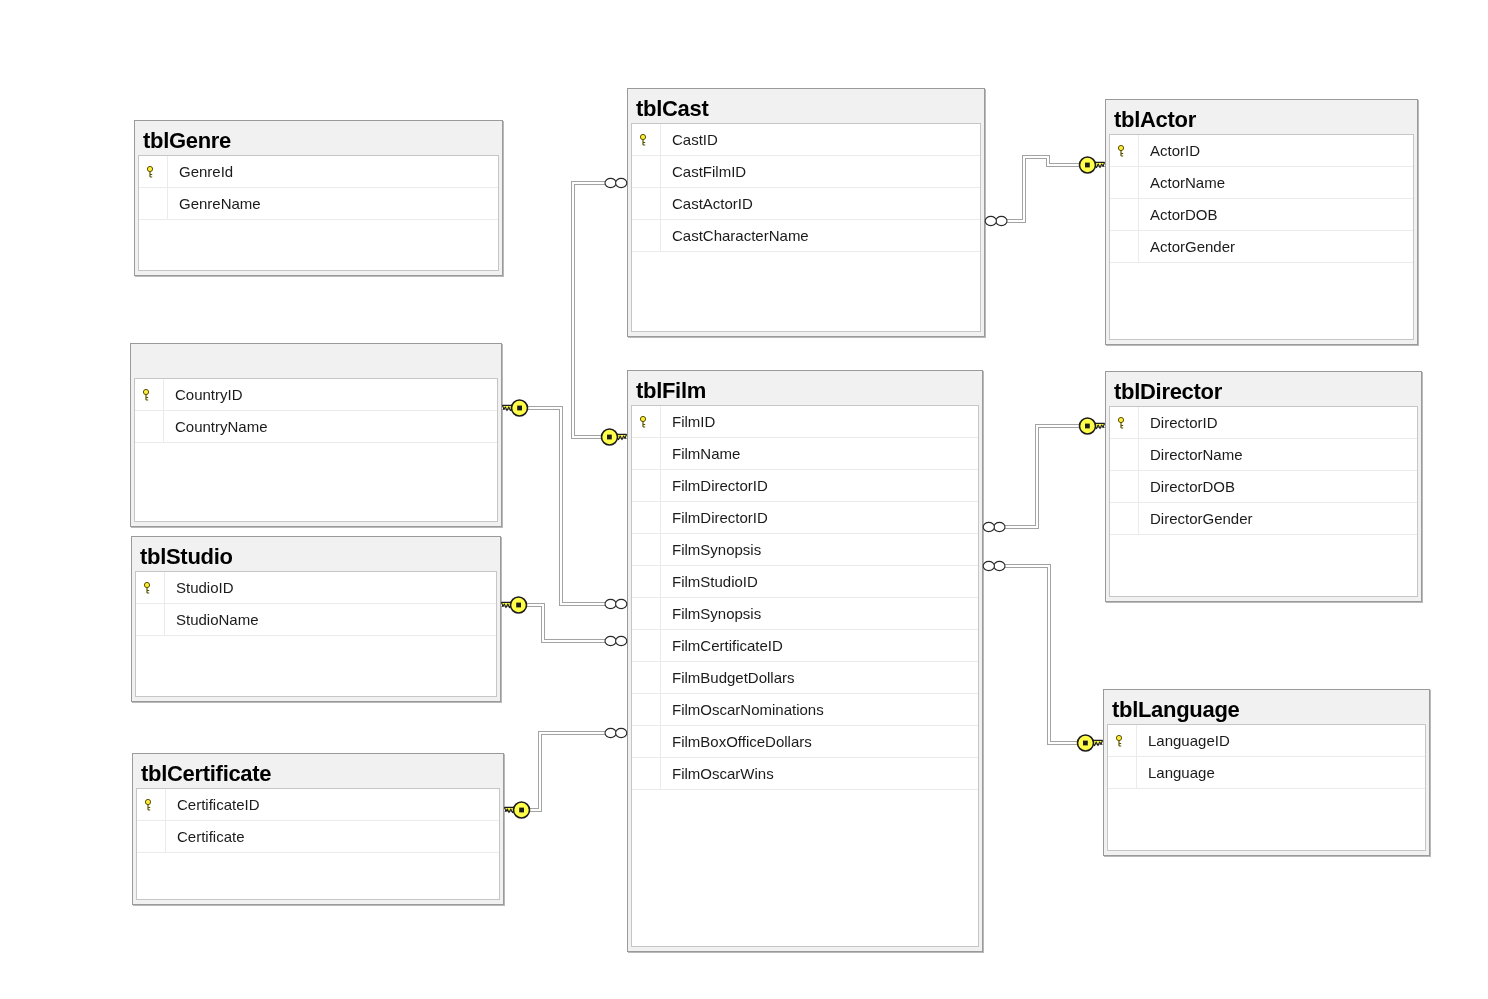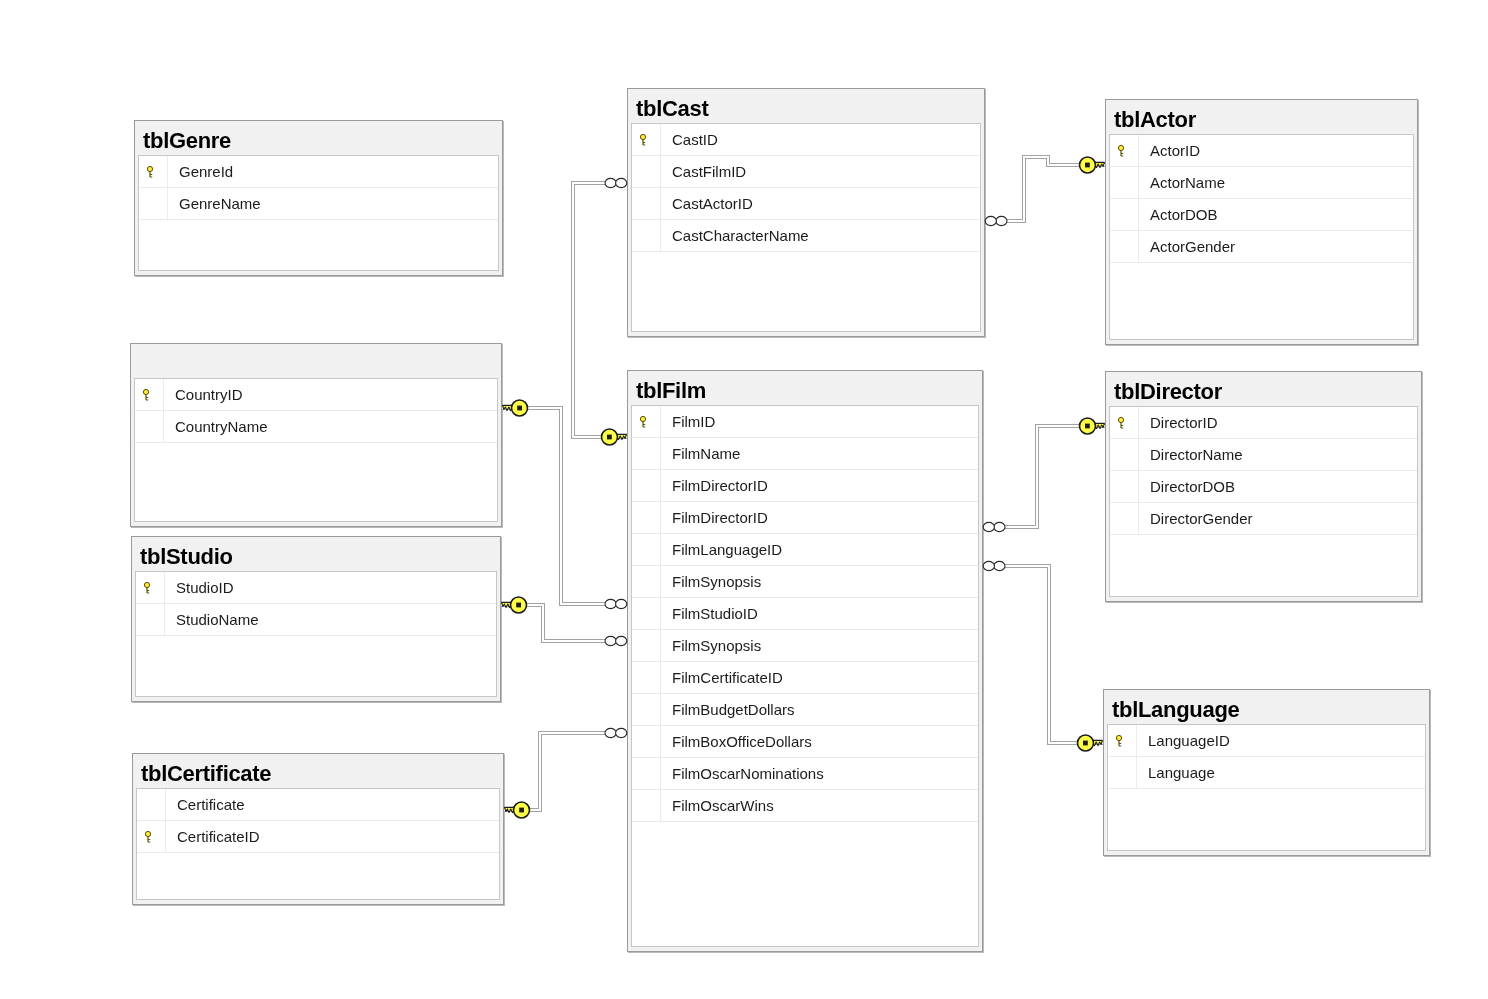--- a/index.html
+++ b/index.html
@@ -110,31 +110,31 @@
       <span class="stub"></span>
       <span class="fn">StudioName</span>
     </div>
   </div>
 </div>
 
 <div class="tbl" id="t-cert" style="left:132px;top:753px;width:372px;height:152px">
   <div class="ttl">tblCertificate</div>
   <div class="body">
     <div class="row">
+      <span class="stub">
+          <svg class="pk" viewBox="0 0 10 14">
+            <circle cx="5" cy="4" r="2.6" fill="#ffec3d" stroke="#5a5200"></circle>
+            <path d="M5 6.5 V12 M5 9.5 h2.2 M5 12 h2.2" stroke="#5a5200" stroke-width="1.2" fill="none"></path>
+          </svg>
+        </span>
+      <span class="fn">CertificateID</span>
+    </div>
+    <div class="row">
       <span class="stub"></span>
       <span class="fn">Certificate</span>
-    </div>
-    <div class="row">
-      <span class="stub">
-          <svg class="pk" viewBox="0 0 10 14">
-            <circle cx="5" cy="4" r="2.6" fill="#ffec3d" stroke="#5a5200"></circle>
-            <path d="M5 6.5 V12 M5 9.5 h2.2 M5 12 h2.2" stroke="#5a5200" stroke-width="1.2" fill="none"></path>
-          </svg>
-        </span>
-      <span class="fn">CertificateID</span>
     </div>
   </div>
 </div>
 
 <div class="tbl" id="t-cast" style="left:627px;top:88px;width:358px;height:249px">
   <div class="ttl">tblCast</div>
   <div class="body">
     <div class="row">
       <span class="stub">
           <svg class="pk" viewBox="0 0 10 14">
@@ -178,49 +178,45 @@
     <div class="row">
         <span class="stub"></span>
         <span class="fn">FilmDirectorID</span>
       </div>
     <div class="row">
         <span class="stub"></span>
         <span class="fn">FilmDirectorID</span>
       </div>
     <div class="row">
         <span class="stub"></span>
-        <span class="fn">FilmLanguageID</span>
-      </div>
-    <div class="row">
-        <span class="stub"></span>
         <span class="fn">FilmSynopsis</span>
       </div>
     <div class="row">
         <span class="stub"></span>
         <span class="fn">FilmStudioID</span>
       </div>
     <div class="row">
         <span class="stub"></span>
         <span class="fn">FilmSynopsis</span>
       </div>
     <div class="row">
         <span class="stub"></span>
         <span class="fn">FilmCertificateID</span>
       </div>
     <div class="row">
         <span class="stub"></span>
         <span class="fn">FilmBudgetDollars</span>
       </div>
     <div class="row">
         <span class="stub"></span>
+        <span class="fn">FilmOscarNominations</span>
+      </div>
+    <div class="row">
+        <span class="stub"></span>
         <span class="fn">FilmBoxOfficeDollars</span>
-      </div>
-    <div class="row">
-        <span class="stub"></span>
-        <span class="fn">FilmOscarNominations</span>
       </div>
     <div class="row">
         <span class="stub"></span>
         <span class="fn">FilmOscarWins</span>
       </div>
   </div>
 </div>
 
 <div class="tbl" id="t-actor" style="left:1105px;top:99px;width:313px;height:246px">
   <div class="ttl">tblActor</div>

